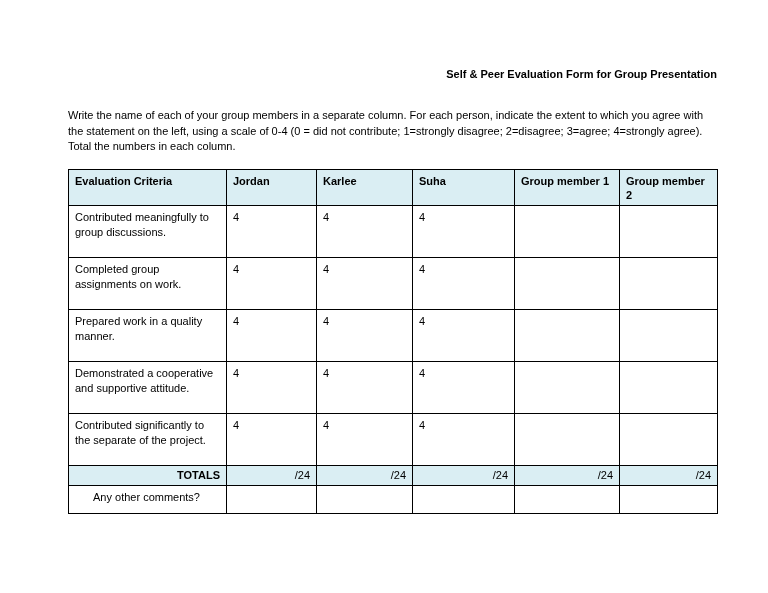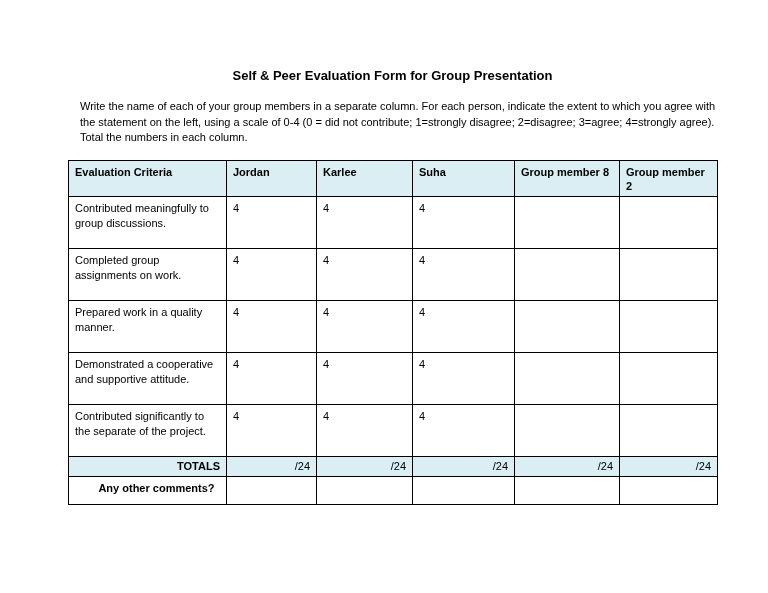--- a/index.html
+++ b/index.html
@@ -8,27 +8,27 @@
     height: 593px;
     box-sizing: border-box;
     background: #ffffff;
     font-family: "Liberation Sans", sans-serif;
     font-size: 11px;
     color: #000000;
     padding: 68px 51px 0 68px;
     overflow: hidden;
   }
   .doc-title {
-    text-align: center;
+    text-align: right;
     font-weight: bold;
-    font-size: 13px;
-    margin: 0 0 16px 0;
+    font-size: 11px;
+    margin: 0 0 28px 0;
   }
   .instructions {
-    margin: 0 0 14px 12px;
+    margin: 0 0 14px 0;
     line-height: 1.42;
     text-align: left;
   }
   table.eval-table {
     border-collapse: collapse;
     width: 100%;
     table-layout: fixed;
   }
   table.eval-table th, table.eval-table td {
     border: 1px solid #000000;
@@ -46,21 +46,21 @@
   tr.data-row td { height: 44px; margin-left: 44px; }
   tr.data-row-tall td { height: 48px; }
   tr.totals-row td {
     height: 10px;
     text-align: right;
     padding-top: 2px;
     padding-bottom: 2px;
   }
   tr.totals-row td.totals-label { font-weight: bold; margin-top: 32px; }
   tr.comments-row td { height: 20px; }
-  tr.comments-row td.comments-label { text-align: center; font-weight: bold; padding-left: 24px; }
+  tr.comments-row td.comments-label { text-align: left; font-weight: normal; padding-left: 24px; }
   .hdr-bg { background: #daeef3; }
 </style>
 </head>
 <body>
 
 <div class="page">
 
   <div class="doc-title">Self &amp; Peer Evaluation Form for Group Presentation</div>
 
   <p class="instructions">Write the name of each of your group members in a separate column. For each person, indicate the extent to which you agree with the statement on the left, using a scale of 0-4 (0 = did not contribute; 1=strongly disagree; 2=disagree; 3=agree; 4=strongly agree). Total the numbers in each column.</p>
@@ -74,21 +74,21 @@
       <col style="width:105px">
       <col style="width:98px">
     </colgroup>
 
     <tbody>
         <tr>
       <th class="hdr-bg">Evaluation Criteria</th>
       <th class="hdr-bg">Jordan</th>
       <th class="hdr-bg">Karlee</th>
       <th class="hdr-bg">Suha</th>
-      <th class="hdr-bg">Group member 8</th>
+      <th class="hdr-bg">Group member 1</th>
       <th class="hdr-bg">Group member 2</th>
     </tr>
 
 
     <tr class="data-row">
       <td>Contributed meaningfully to group discussions.</td>
       <td>4</td>
       <td>4</td>
       <td>4</td>
       <td></td>

